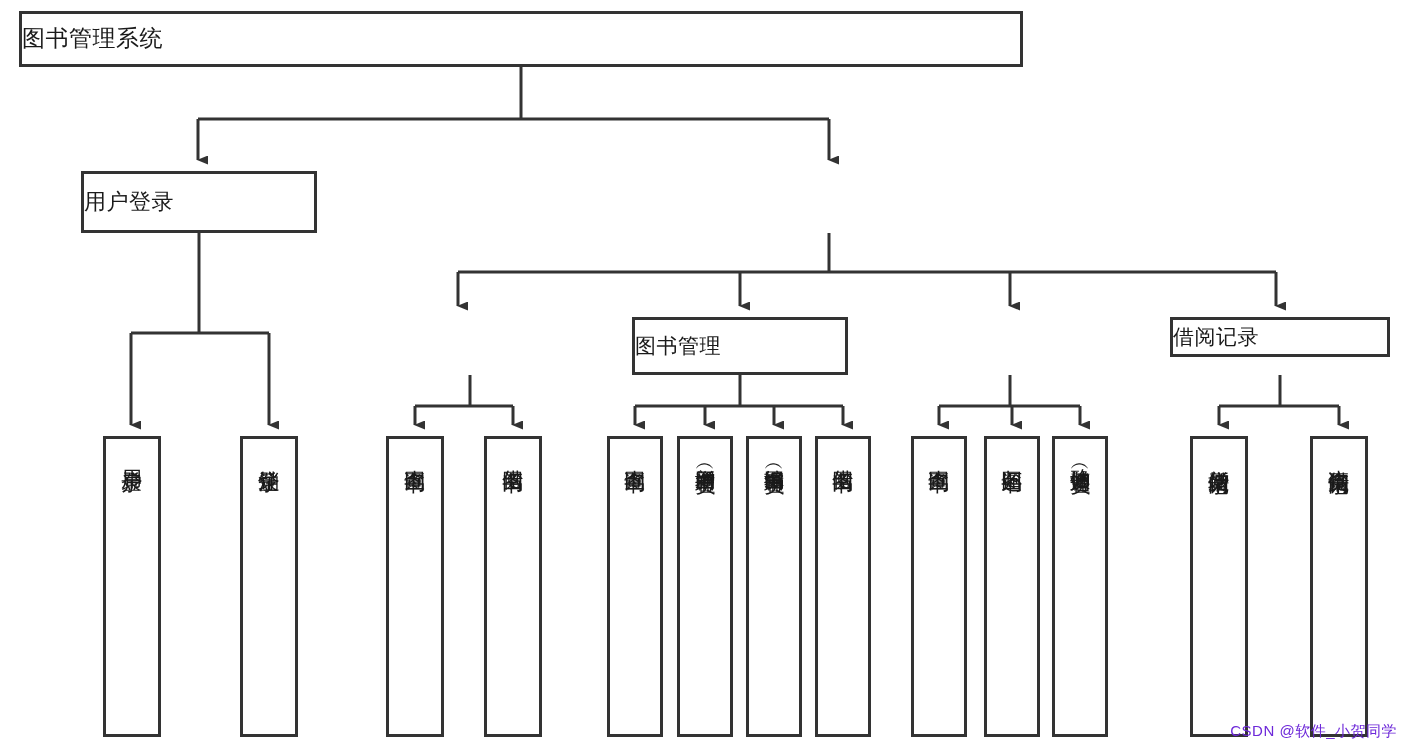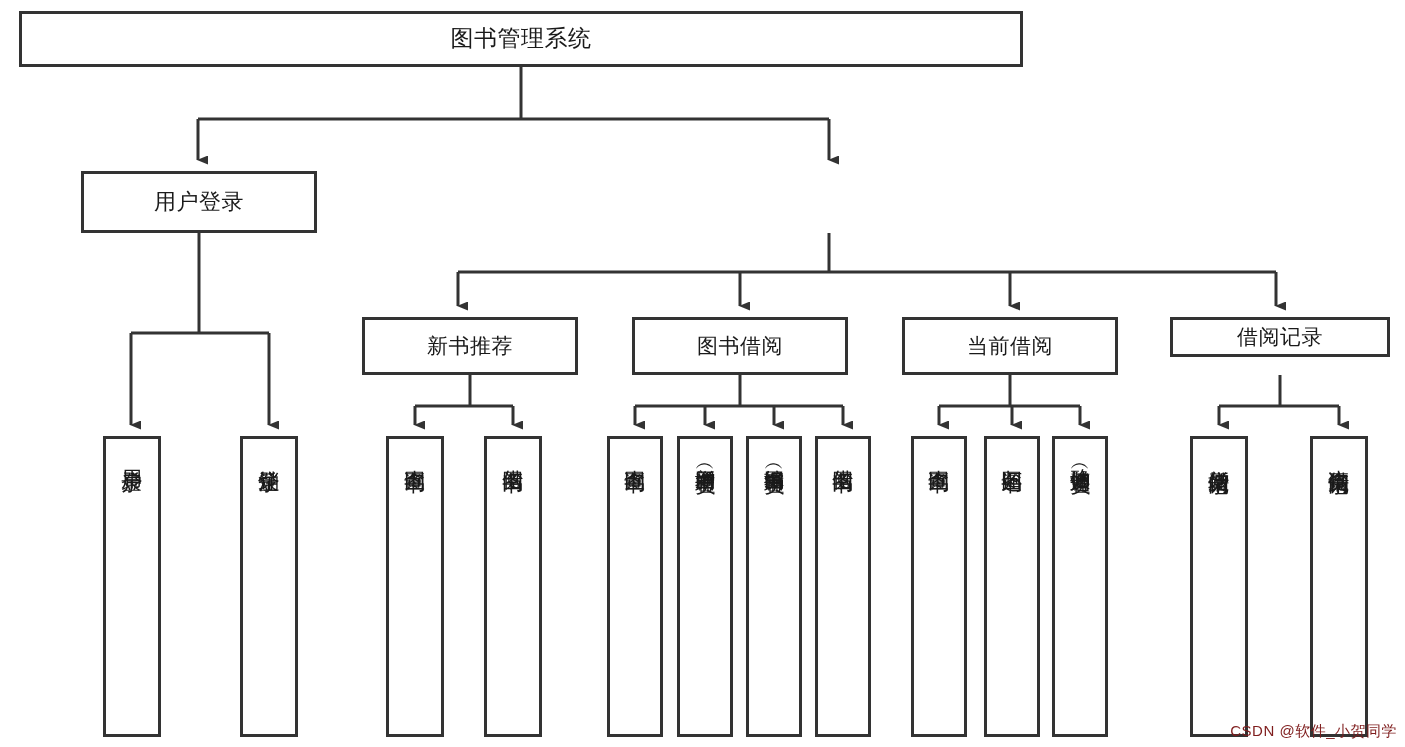--- a/index.html
+++ b/index.html
@@ -24,21 +24,21 @@
     width: 1405px;
     height: 747px;
   }
   .node-box {
     position: absolute;
     box-sizing: border-box;
     border: 3px solid #333333;
     background: #ffffff;
     display: flex;
     align-items: center;
-    justify-content: center;
+    justify-content: flex-start;
     color: #1a1a1a;
   }
   .node-label-h {
     font-size: 22px;
     line-height: 1.1;
     letter-spacing: 0.5px;
     white-space: nowrap;
   }
   .node-box.root .node-label-h { font-size: 23px; }
   .node-box.level2 .node-label-h { font-size: 22px; }
@@ -59,21 +59,21 @@
     color: #1a1a1a;
   }
   .leaf-short .node-label-v { font-size: 21px; }
   .leaf-tall { padding-top: 10px; }
   .leaf-tall .node-label-v { font-size: 20px; line-height: 1.18; }
   .watermark {
     position: absolute;
     right: 8px;
     bottom: 6px;
     font-size: 15px;
-    color: #7f1d1d;
+    color: #6d28d9;
     letter-spacing: 0.5px;
     user-select: none;
     white-space: nowrap;
   }
 </style>
 </head>
 <body>
 
 <div id="diagram-root">
 
@@ -121,28 +121,22 @@
   </svg>
 
   <div class="node-box root" id="node-root" style="left: 19px; top: 11px; width: 1004px; height: 56px;">
     <span class="node-label-h">图书管理系统</span>
   </div>
 
   <div class="node-box level2" id="n-l2-0" style="left: 81px; top: 171px; width: 236px; height: 62px;">
     <span class="node-label-h">用户登录</span>
   </div>
 
-  <div class="node-box level3" id="n-l3-0" style="left: 362px; top: 317px; width: 216px; height: 58px;">
-    <span class="node-label-h">新书推荐</span>
-  </div>
   <div class="node-box level3" id="n-l3-1" style="left: 632px; top: 317px; width: 216px; height: 58px;">
-    <span class="node-label-h">图书借阅</span>
-  </div>
-  <div class="node-box level3" id="n-l3-2" style="left: 902px; top: 317px; width: 216px; height: 58px;">
-    <span class="node-label-h">当前借阅</span>
+    <span class="node-label-h">图书管理</span>
   </div>
   <div class="node-box level3" id="n-l3-3" style="left: 1170px; top: 317px; width: 220px; height: 40px;">
     <span class="node-label-h">借阅记录</span>
   </div>
 
   <div class="node-box leaf leaf-short" id="n-lf-0" style="left: 103px; top: 436px; width: 58px; height: 301px;">
     <span class="node-label-v">用户登录</span>
   </div>
   <div class="node-box leaf leaf-short" id="n-lf-1" style="left: 240px; top: 436px; width: 58px; height: 301px;">
     <span class="node-label-v">注销登录</span>

